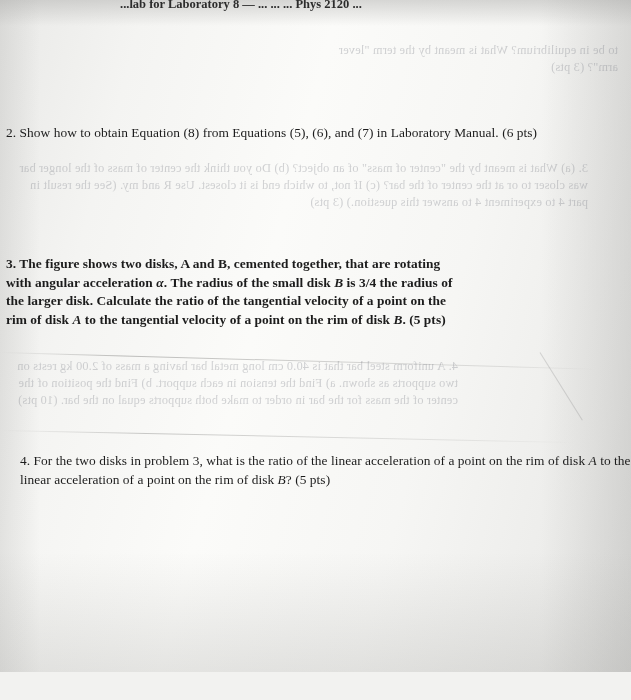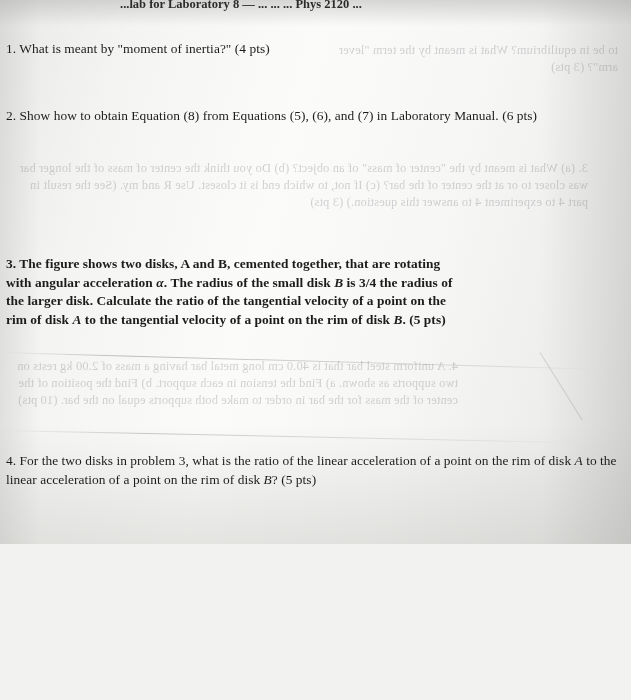--- a/index.html
+++ b/index.html
@@ -9,21 +9,21 @@
   body {
     width: 631px;
     height: 700px;
     background: #f2f2f0;
     font-family: "Liberation Serif", serif;
     overflow: hidden;
   }
   #page {
     position: relative;
     width: 631px;
-    height: 544px;
+    height: 672px;
     background:
       linear-gradient(105deg, #e9e9e7 0%, #f4f4f2 18%, #fbfbf9 42%, #f6f6f4 66%, #ececea 88%, #e4e4e2 100%);
     overflow: hidden;
   }
   
   .shade-top {
     position: absolute;
     left: 0; top: 0;
     width: 631px; height: 26px;
     background: linear-gradient(180deg, rgba(170,170,168,0.45), rgba(240,240,238,0));
@@ -116,23 +116,23 @@
     position: absolute;
     color: #1c1c1c;
     font-family: "Liberation Serif", serif;
     font-size: 13.4px;
     line-height: 18.5px;
     letter-spacing: 0.05px;
   }
   .q i { font-style: italic; }
 
   #q1 { left: 6px;  top: 40px;  width: 430px; }
-  #q2 { left: 6px;  top: 107px; width: 615px; }
+  #q2 { left: 6px;  top: 124px; width: 615px; }
   #q3 { left: 6px;  top: 255px; width: 460px; font-weight: bold; }
-  #q4 { left: 6px;  top: 452px; width: 612px; }
+  #q4 { left: 20px;  top: 452px; width: 612px; }
 
   
   #figure {
     position: absolute;
     left: 470px;
     top: 258px;
     width: 158px;
     height: 125px;
   }
   #figure svg { display: block; }
@@ -162,19 +162,18 @@
   <div class="fold f1"></div>
   <div class="fold f2"></div>
   <div class="fold f3"></div>
 
   <div class="header-cut">...lab for Laboratory 8 — ... ... ... Phys 2120 ...</div>
 
   <div class="bleed b1">to be in equilibrium? What is meant by the term "lever arm"? (3 pts)</div>
   <div class="bleed b2">3. (a) What is meant by the "center of mass" of an object? (b) Do you think the center of mass of the longer bar was closer to or at the center of the bar? (c) If not, to which end is it closest. Use R and my. (See the result in part 4 to experiment 4 to answer this question.) (3 pts)</div>
   <div class="bleed b3">4. A uniform steel bar that is 40.0 cm long metal bar having a mass of 2.00 kg rests on two supports as shown. a) Find the tension in each support. b) Find the position of the center of the mass for the bar in order to make both supports equal on the bar. (10 pts)</div>
 
-  <div class="q" id="q1">1. What is meant by "moment of inertia?" (4 pts)</div>
   <div class="q" id="q2">2. Show how to obtain Equation (8) from Equations (5), (6), and (7) in Laboratory Manual. (6 pts)</div>
   <div class="q" id="q3">3. The figure shows two disks, A and B, cemented together, that are rotating with angular acceleration <i>α</i>. The radius of the small disk <i>B</i> is 3/4 the radius of the larger disk. Calculate the ratio of the tangential velocity of a point on the rim of disk <i>A</i> to the tangential velocity of a point on the rim of disk <i>B</i>. (5 pts)</div>
   <div class="q" id="q4">4. For the two disks in problem 3, what is the ratio of the linear acceleration of a point on the rim of disk <i>A</i> to the linear acceleration of a point on the rim of disk <i>B</i>? (5 pts)</div>
 
 
 </div>
 
 </body></html>

